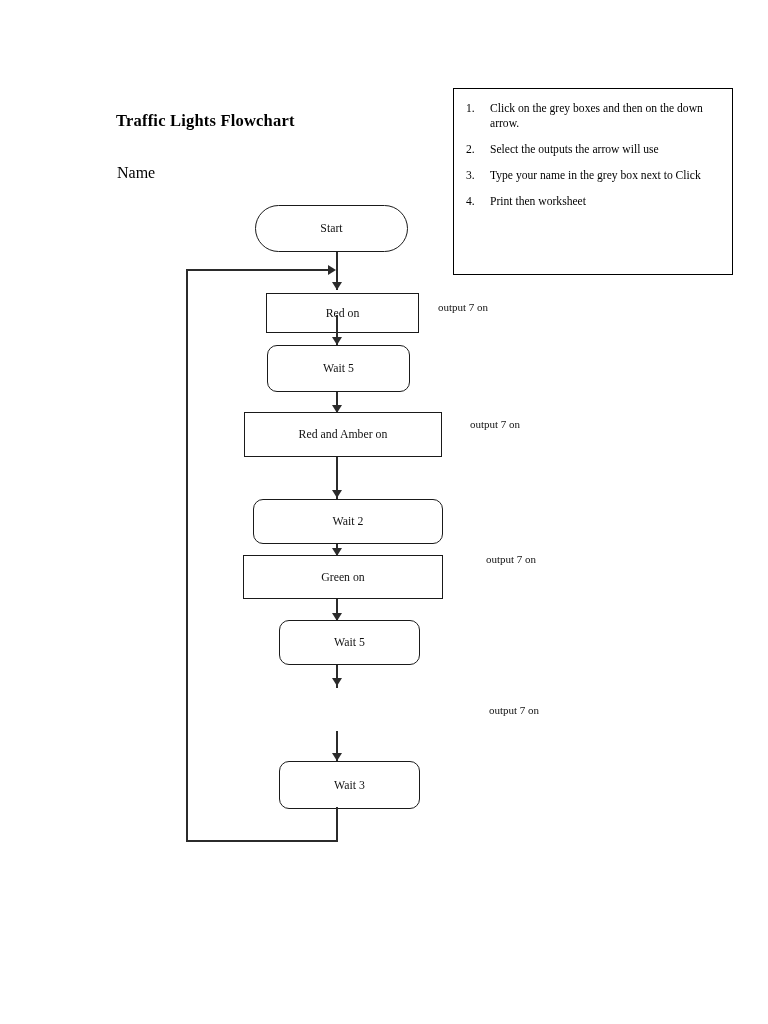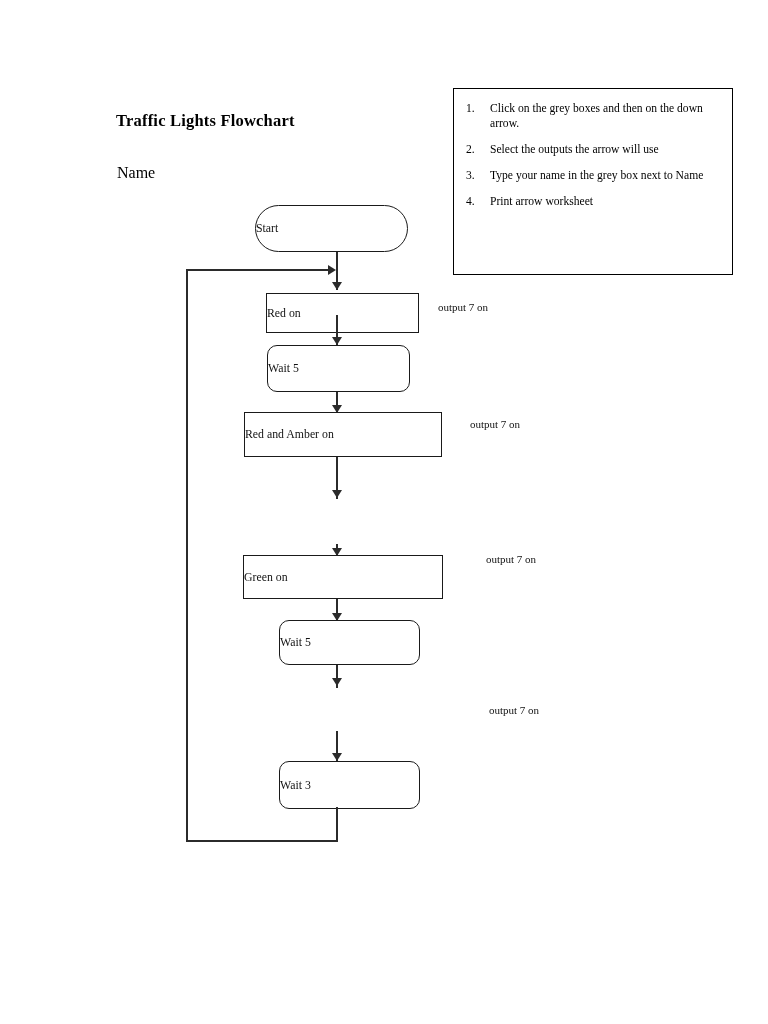--- a/index.html
+++ b/index.html
@@ -82,20 +82,21 @@
     height: 1024px;
     pointer-events: none;
   }
   .node {
     position: absolute;
     box-sizing: border-box;
     border: 1px solid #1a1a1a;
     background: #ffffff;
     display: flex;
     align-items: center;
+    justify-content: center;
     font-size: 11.8px;
     color: #111111;
     pointer-events: auto;
   }
   .node.rounded {
     border-radius: 10px;
   }
   .node.terminator {
     border-radius: 999px;
   }
@@ -153,25 +154,25 @@
       <li class="instr-item">
         <span class="instr-num">1.</span>
         <span>Click on the grey boxes and then on the down arrow.</span>
       </li>
       <li class="instr-item">
         <span class="instr-num">2.</span>
         <span>Select the outputs the arrow will use</span>
       </li>
       <li class="instr-item">
         <span class="instr-num">3.</span>
-        <span>Type your name in the grey box next to Name</span>
+        <span>Type your name in the grey box next to Click</span>
       </li>
       <li class="instr-item">
         <span class="instr-num">4.</span>
-        <span>Print arrow worksheet</span>
+        <span>Print then worksheet</span>
       </li>
     </ol>
   </div>
 
   <div class="flow">
 
     <div class="node terminator" style="left:255px; top:181px; width:153px; height:47px;">
       <span class="node-label">Start</span>
     </div>
 
@@ -192,20 +193,23 @@
     <div class="vline" style="left:336px; top:368px; height:22px;"></div>
     <div class="arrow-down" style="left:332px; top:381px;"></div>
 
     <div class="node" style="left:244px; top:388px; width:198px; height:45px;">
       <span class="node-label">Red and Amber on</span>
     </div>
 
     <div class="vline" style="left:336px; top:433px; height:42px;"></div>
     <div class="arrow-down" style="left:332px; top:466px;"></div>
 
+    <div class="node rounded" style="left:253px; top:475px; width:190px; height:45px;">
+      <span class="node-label">Wait 2</span>
+    </div>
 
     <div class="vline" style="left:336px; top:520px; height:13px;"></div>
     <div class="arrow-down" style="left:332px; top:524px;"></div>
 
     <div class="node" style="left:243px; top:531px; width:200px; height:44px;">
       <span class="node-label">Green on</span>
     </div>
 
     <div class="vline" style="left:336px; top:575px; height:24px;"></div>
     <div class="arrow-down" style="left:332px; top:589px;"></div>

